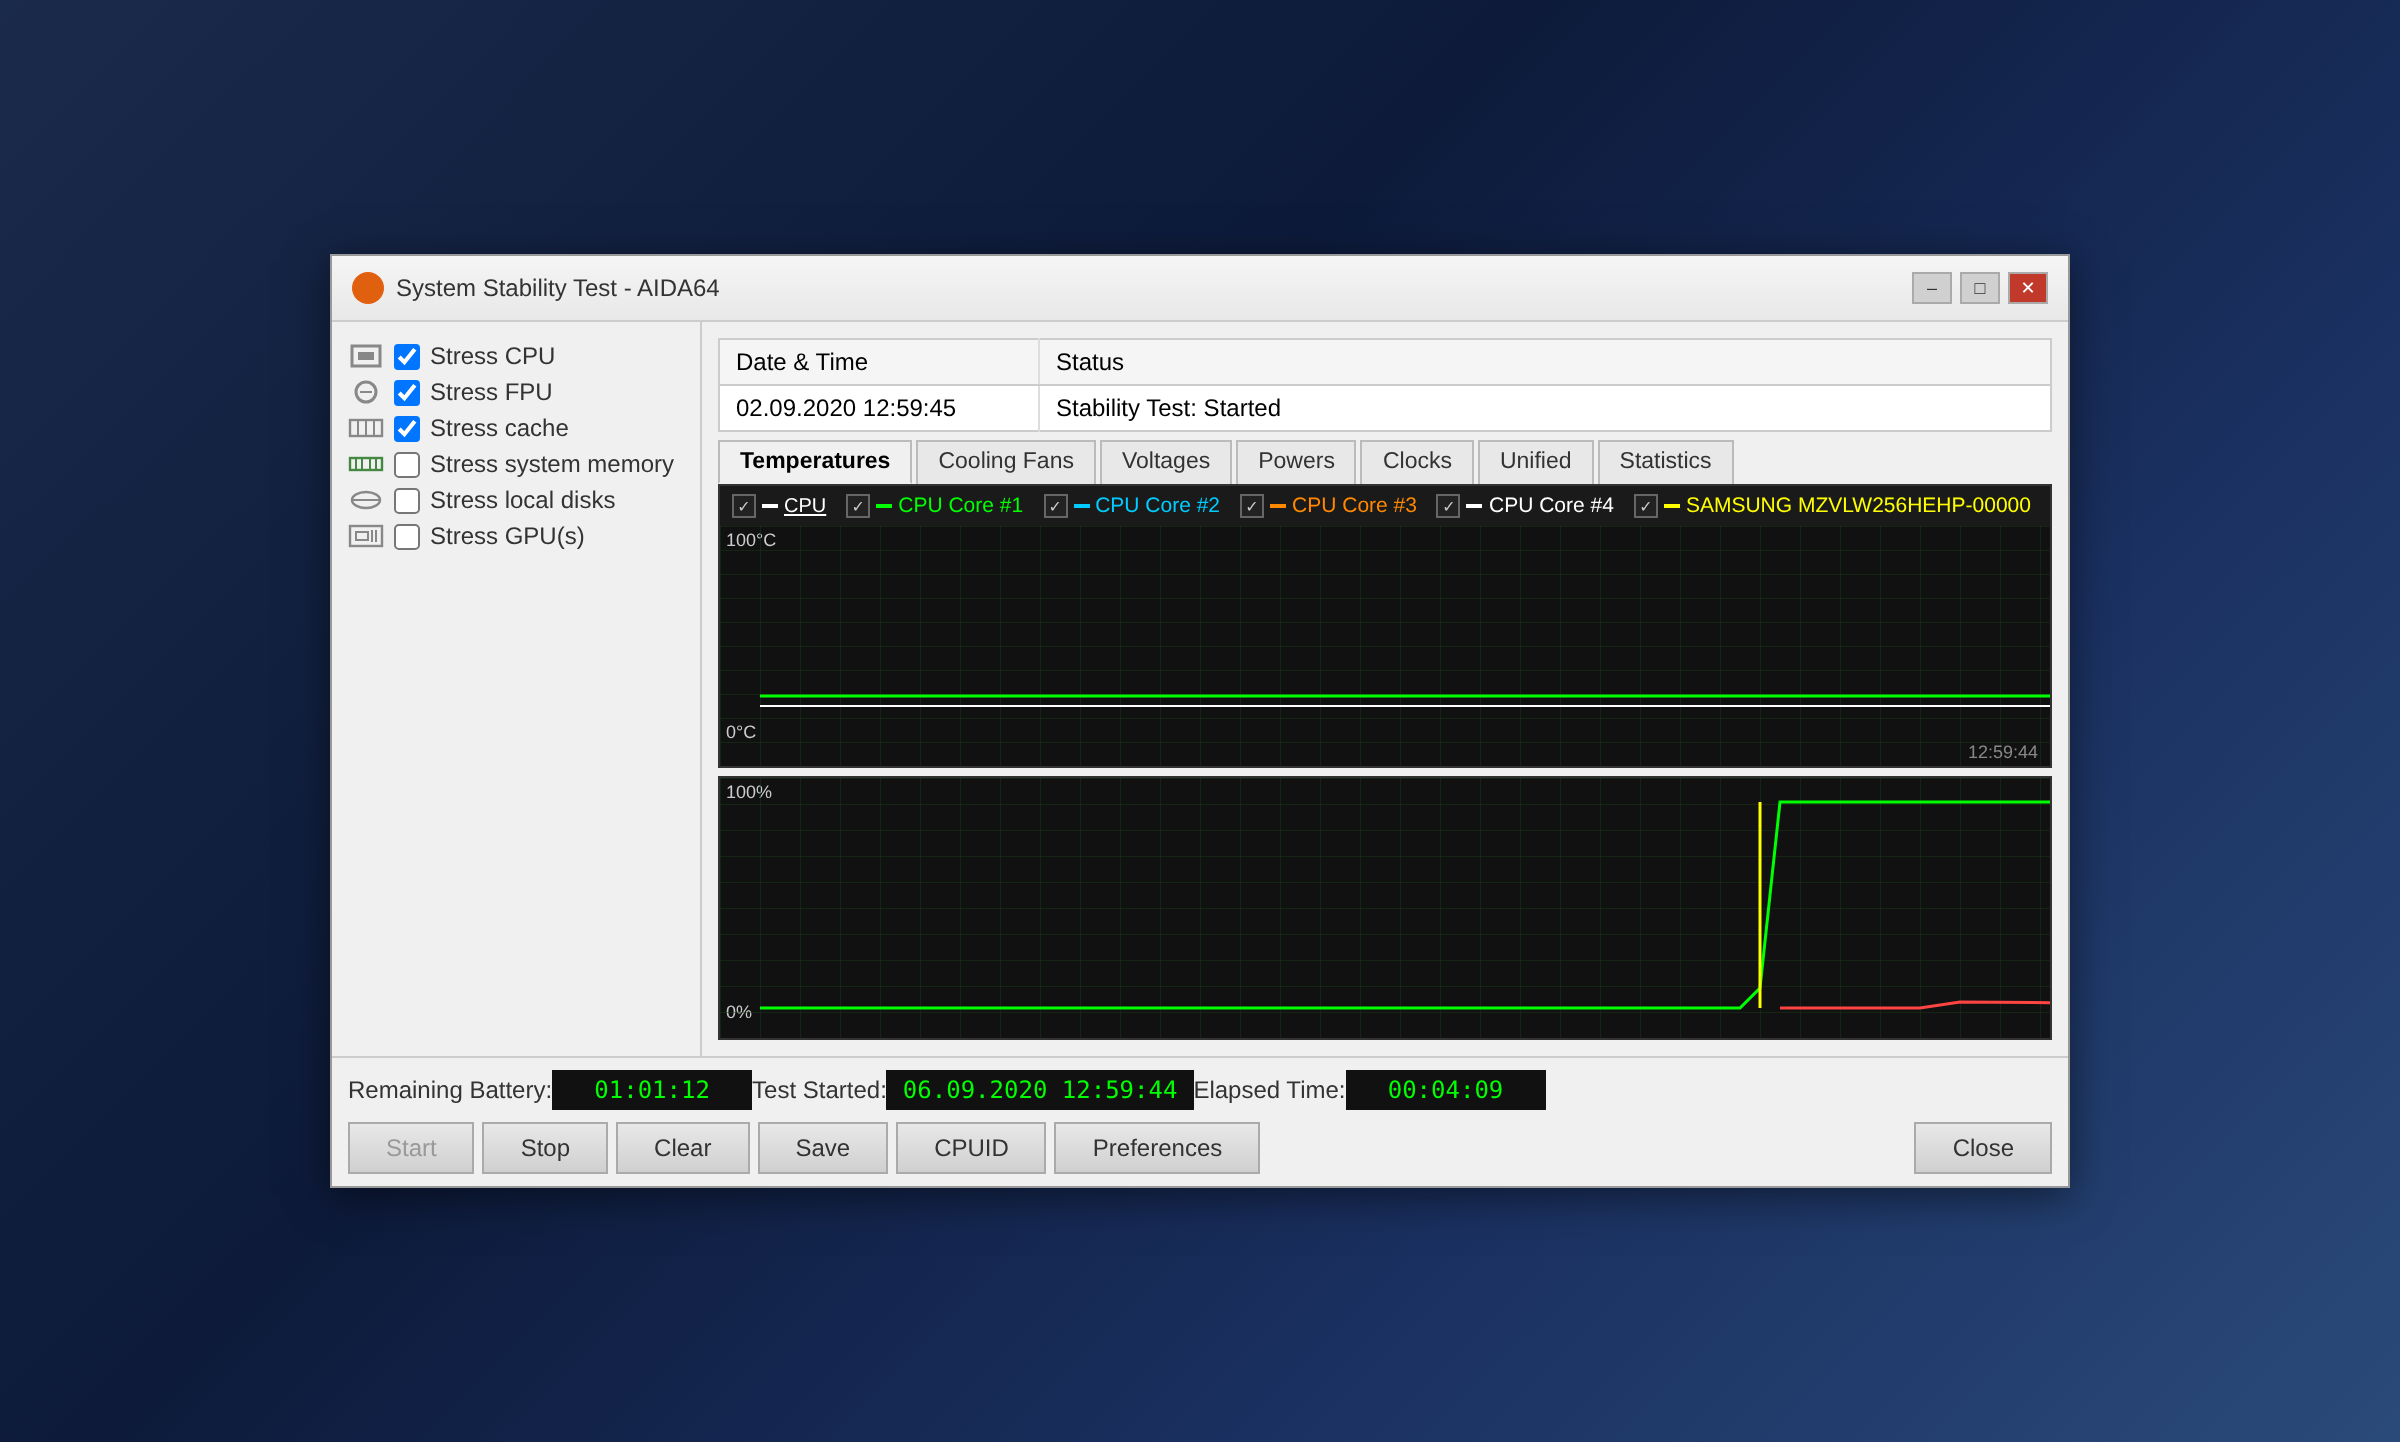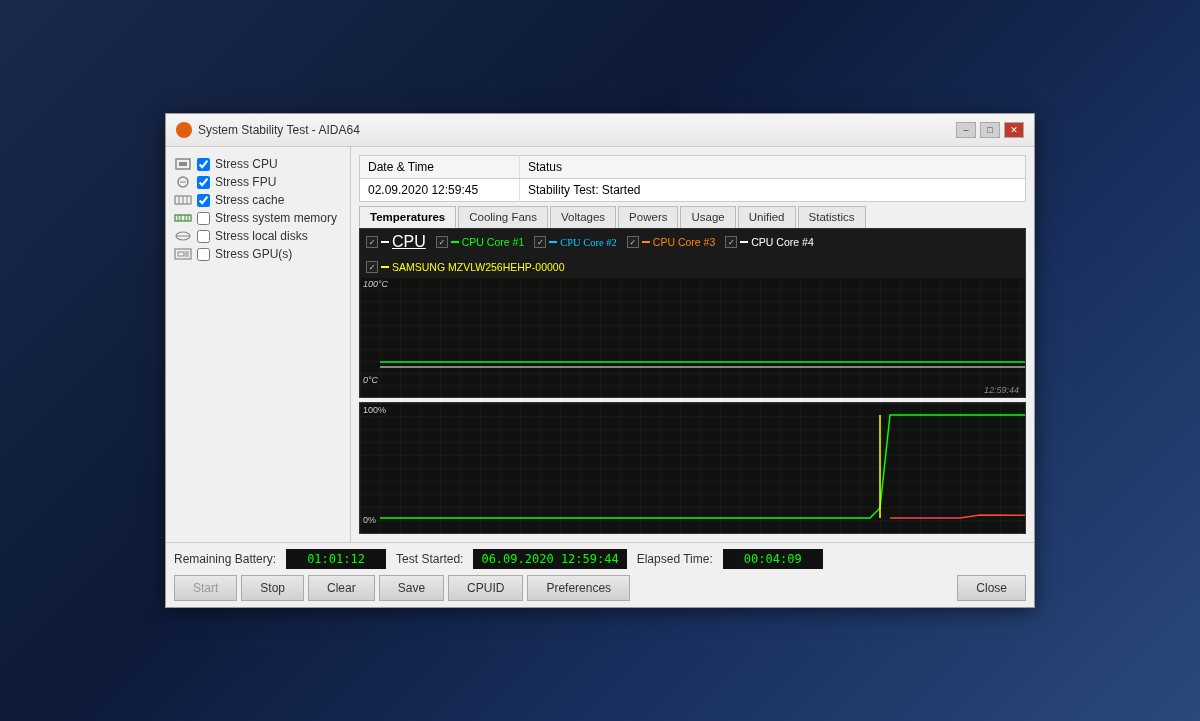--- a/index.html
+++ b/index.html
@@ -168,21 +168,20 @@
       height: 2px;
     }
     .bottom-bar {
       border-top: 1px solid #ccc;
       padding: 6px 8px;
       background: #f0f0f0;
     }
     .stats-row {
       display: flex;
       align-items: center;
-      gap: 10px;
       margin-bottom: 6px;
       font-size: 12px;
     }
     .stat-label { color: #333; }
     .stat-value {
       background: #111;
       color: #00ff00;
       padding: 3px 8px;
       font-family: monospace;
       font-size: 12px;
@@ -309,61 +308,61 @@
             <td>Stability Test: Started</td>
           </tr>
         </tbody>
       </table>
 
       <div class="tabs-container">
         <div class="tab active">Temperatures</div>
         <div class="tab">Cooling Fans</div>
         <div class="tab">Voltages</div>
         <div class="tab">Powers</div>
-        <div class="tab">Usage</div>
+        <div class="tab">Clocks</div>
         <div class="tab">Unified</div>
         <div class="tab">Statistics</div>
       </div>
 
       <div class="chart-area" style="border:1px solid #333; margin-bottom:4px;">
 
         <div class="chart-legend" style="background:#1a1a1a;">
           <div class="legend-item">
             <div class="legend-check" style="color:#ccc;">✓</div>
             <div class="legend-dot" style="background:#ffffff;"></div>
-            <span style="color:#ffffff;font-size:16px;text-decoration:underline;">CPU</span>
+            <span style="color:#ffffff;font-size:10px;text-decoration:underline;">CPU</span>
           </div>
           <div class="legend-item">
             <div class="legend-check" style="color:#ccc;">✓</div>
             <div class="legend-dot" style="background:#00ff00;"></div>
             <span style="color:#00ff00;font-size:10.5px;">CPU Core #1</span>
           </div>
           <div class="legend-item">
             <div class="legend-check" style="color:#ccc;">✓</div>
             <div class="legend-dot" style="background:#00ccff;"></div>
-            <span style="color:#00ccff;font-size:10.5px;font-family:Liberation Serif, serif;">CPU Core #2</span>
+            <span style="color:#00ccff;font-size:10.5px;">CPU Core #2</span>
           </div>
           <div class="legend-item">
             <div class="legend-check" style="color:#ccc;">✓</div>
             <div class="legend-dot" style="background:#ff8800;"></div>
             <span style="color:#ff8800;font-size:10.5px;">CPU Core #3</span>
           </div>
           <div class="legend-item">
             <div class="legend-check" style="color:#ccc;">✓</div>
             <div class="legend-dot" style="background:#ffffff;"></div>
             <span style="color:#ffffff;font-size:10.5px;">CPU Core #4</span>
           </div>
           <div class="legend-item">
             <div class="legend-check" style="color:#ccc;">✓</div>
             <div class="legend-dot" style="background:#ffff00;"></div>
             <span style="color:#ffff00;font-size:10.5px;">SAMSUNG MZVLW256HEHP-00000</span>
           </div>
         </div>
 
-        <div style="position:relative; height:120px; background:#111;font-style:italic;">
+        <div style="position:relative; height:120px; background:#111;">
           <span style="position:absolute;left:3px;top:2px;color:#ccc;font-size:9px;">100°C</span>
           <span style="position:absolute;left:3px;bottom:12px;color:#ccc;font-size:9px;">0°C</span>
           <svg width="100%" height="100%" style="position:absolute;left:0;top:0;">
             <defs>
               <pattern id="grid" width="20" height="12" patternUnits="userSpaceOnUse">
                 <path d="M 20 0 L 0 0 0 12" fill="none" stroke="#1a3a1a" stroke-width="0.5"></path>
               </pattern>
             </defs>
             <rect width="100%" height="100%" fill="url(#grid)"></rect>
 

